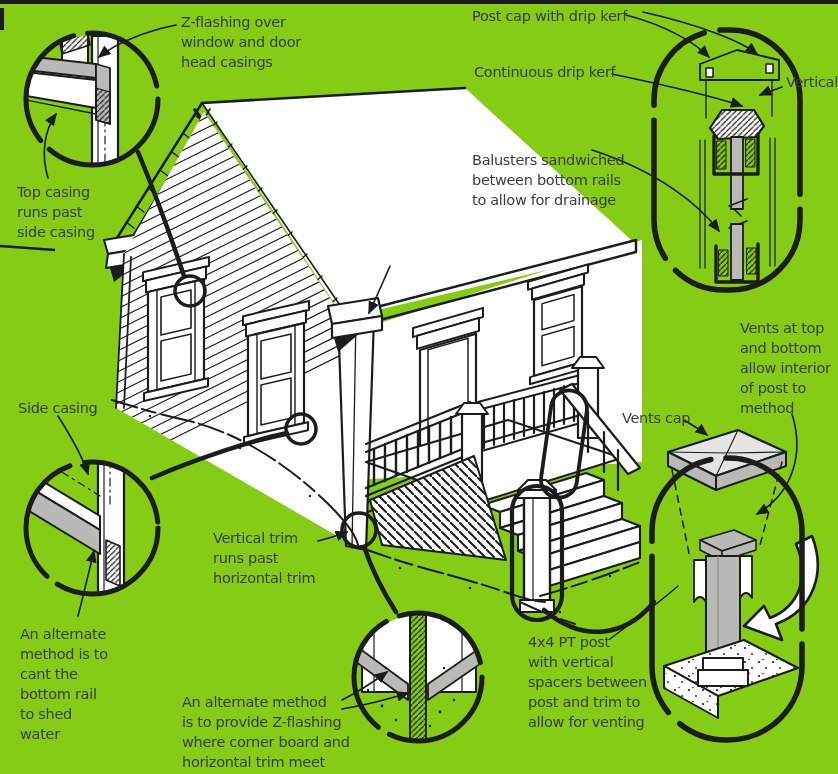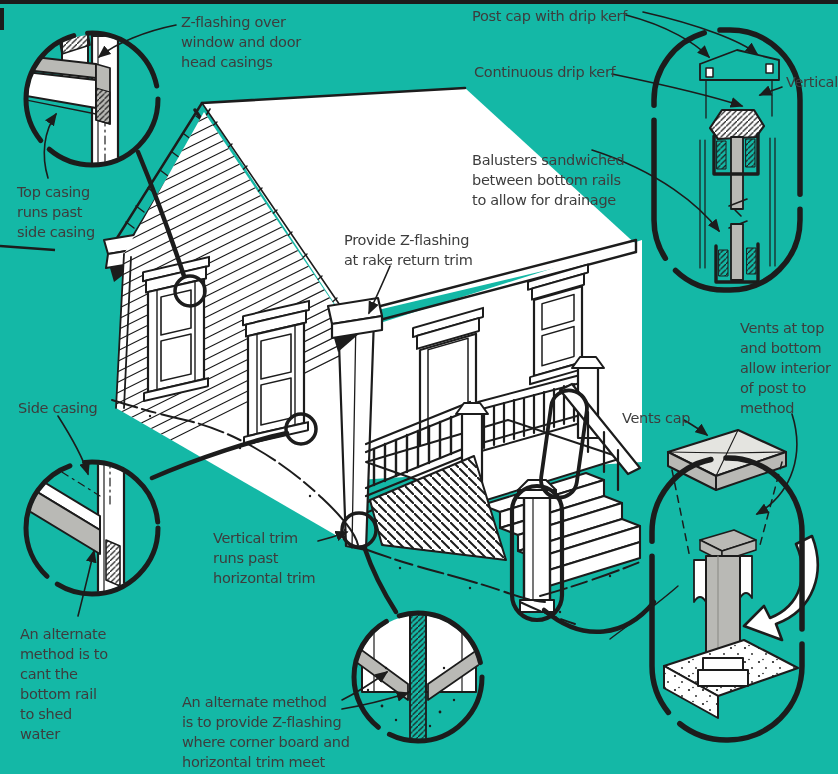--- a/index.html
+++ b/index.html
@@ -1,17 +1,17 @@
 <!DOCTYPE html>
 <html><head>
 <meta charset="utf-8">
 <style>
   html,body{margin:0;padding:0;background:#ffffff;}
   .stage{
-    position:relative;width:838px;height:774px;background:#14b8a6;overflow:hidden;
+    position:relative;width:838px;height:774px;background:#84cc16;overflow:hidden;
     font-family:"DejaVu Sans",sans-serif;
   }
   .stage svg{position:absolute;left:0;top:0;}
   .lbl{
     position:absolute;
     font:14.5px/20px "DejaVu Sans",sans-serif;
     letter-spacing:-0.3px;
     color:#3d3d3d;
     white-space:pre-line;
   }
@@ -330,36 +330,39 @@
 head casings</div>
 <div class="lbl" style="left:474px;top:62px">Continuous drip kerf</div>
 <div class="lbl" style="left:472px;top:6px">Post cap with drip kerf</div>
 <div class="lbl" style="left:786px;top:72px">Vertical</div>
 <div class="lbl" style="left:472px;top:150px">Balusters sandwiched
 between bottom rails
 to allow for drainage</div>
 <div class="lbl" style="left:17px;top:182px">Top casing
 runs past
 side casing</div>
-<div class="lbl" style="left:344px;top:230px">Provide Z-flashing
-at rake return trim</div>
 <div class="lbl" style="left:18px;top:398px">Side casing</div>
 <div class="lbl" style="left:740px;top:318px">Vents at top
 and bottom
 allow interior
 of post to
 method</div>
 <div class="lbl" style="left:622px;top:408px">Vents cap</div>
 <div class="lbl" style="left:213px;top:528px">Vertical trim
 runs past
 horizontal trim</div>
 <div class="lbl" style="left:20px;top:624px">An alternate
 method is to
 cant the
 bottom rail
 to shed
 water</div>
 <div class="lbl" style="left:182px;top:692px">An alternate method
 is to provide Z-flashing
 where corner board and
 horizontal trim meet</div>
+<div class="lbl" style="left:528px;top:632px">4x4 PT post
+with vertical
+spacers between
+post and trim to
+allow for venting</div>
 
 </div>
 
 </body></html>

